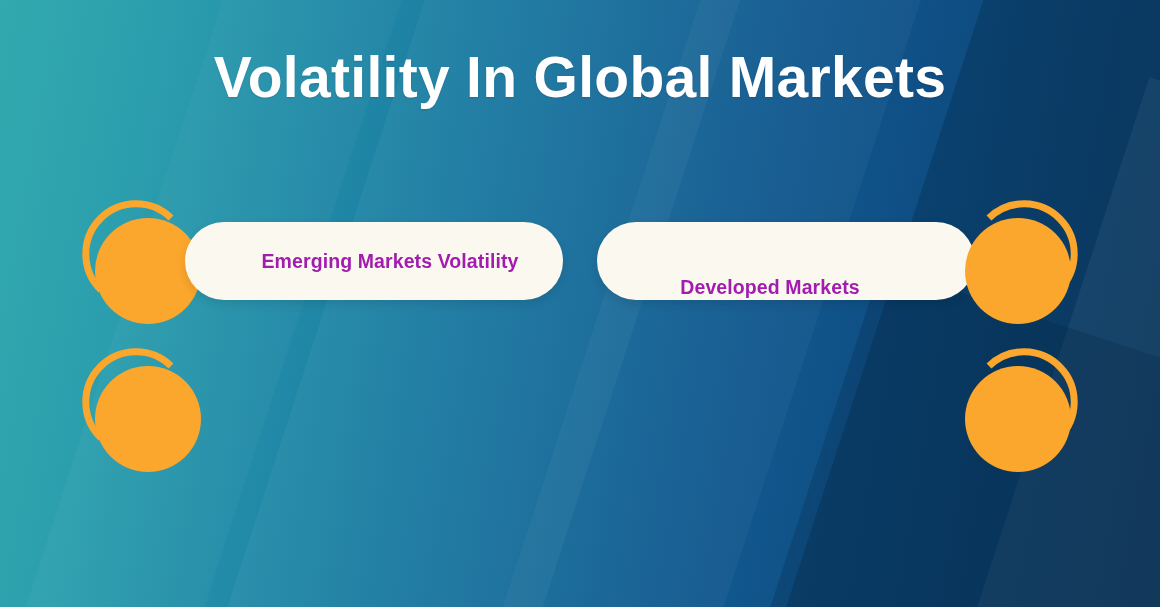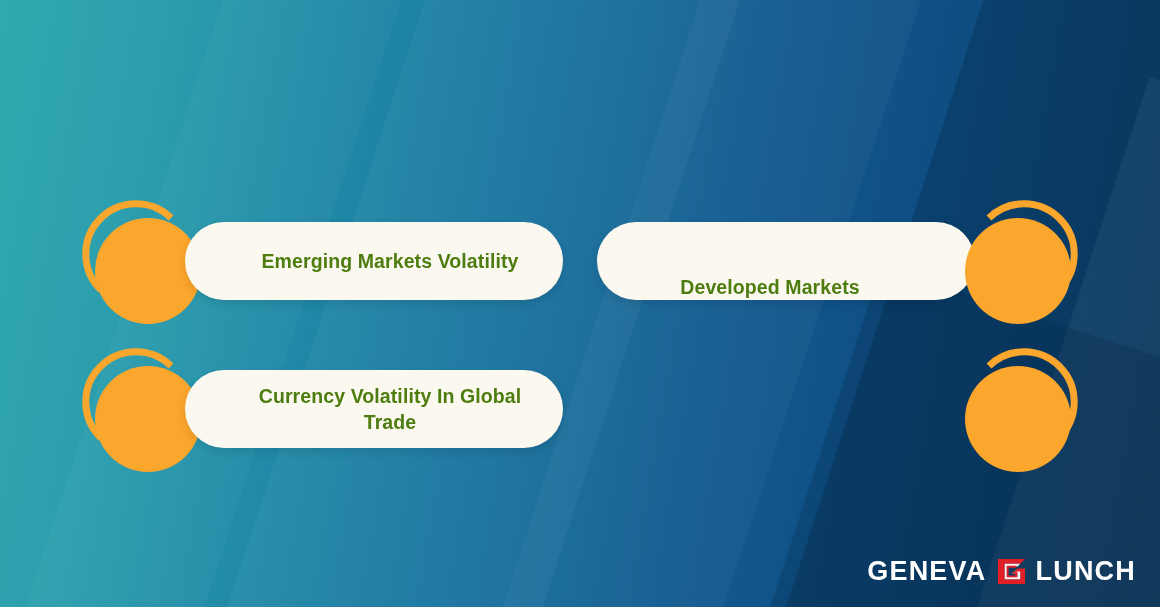--- a/index.html
+++ b/index.html
@@ -127,21 +127,21 @@
     box-shadow: 0 4px 10px rgba(0, 0, 0, 0.10);
     display: flex;
     align-items: center;
     justify-content: center;
     box-sizing: border-box;
   }
   .item.col-left  .pill { left: 128px; width: 378px; padding: 0 22px 0 54px; }
   .item.col-right .pill { left: 0px;   width: 378px; padding: 0 54px 0 22px; align-items: flex-end; }
 
   .pill-label {
-    color: #4d7c0f;
+    color: #a21caf;
     font-size: 19.5px;
     font-weight: 700;
     line-height: 1.35;
     text-align: center;
     letter-spacing: 0.1px;
   }
 
   
   .badge {
     position: absolute;
@@ -202,20 +202,21 @@
 
 <div id="poster">
 
   <div class="band band-f"></div>
   <div class="band band-a"></div>
   <div class="band band-b"></div>
   <div class="band band-c"></div>
   <div class="band band-d"></div>
   <div class="band band-e"></div>
 
+  <div class="title">Volatility In Global Markets</div>
 
   <div class="grid">
 
     <div class="item col-left row-1">
       <div class="badge">
         <svg class="arc" viewBox="0 0 116 116">
           <path d="M 100 22 A 50 50 0 1 0 30 94" fill="none" stroke="#fba62c" stroke-width="7" stroke-linecap="butt"></path>
         </svg>
         <div class="disc"></div>
       </div>
@@ -236,39 +237,27 @@
       </div>
     </div>
 
     <div class="item col-left row-2">
       <div class="badge">
         <svg class="arc" viewBox="0 0 116 116">
           <path d="M 100 22 A 50 50 0 1 0 30 94" fill="none" stroke="#fba62c" stroke-width="7" stroke-linecap="butt"></path>
         </svg>
         <div class="disc"></div>
       </div>
-      <div class="pill">
-        <span class="pill-label">Currency Volatility In Global Trade</span>
-      </div>
     </div>
 
     <div class="item col-right row-2">
       <div class="badge">
         <svg class="arc" viewBox="0 0 116 116">
           <path d="M 16 22 A 50 50 0 1 1 86 94" fill="none" stroke="#fba62c" stroke-width="7" stroke-linecap="butt"></path>
         </svg>
         <div class="disc"></div>
       </div>
     </div>
 
   </div>
 
-  <div class="logo">
-    <span class="logo-word">GENEVA</span>
-    <svg class="logo-mark" viewBox="0 0 32 32">
-      <path d="M2 3 H30 L25 8 H9 V24 H25 V18 H17 L22 13 H30 V29 H2 Z" fill="#e01f26"></path>
-      <path d="M9 8 H25 L22 11 H12 V21 H22 V18 H17 L19 16 H25 V24 H9 Z" fill="#f2f2f2"></path>
-      <path d="M11 10 H22 L20 12 H13 V20 H20 V18 H16 L18 16 H22 V22 H11 Z" fill="#e01f26"></path>
-    </svg>
-    <span class="logo-word">LUNCH</span>
-  </div>
 
 </div>
 
 </body></html>

